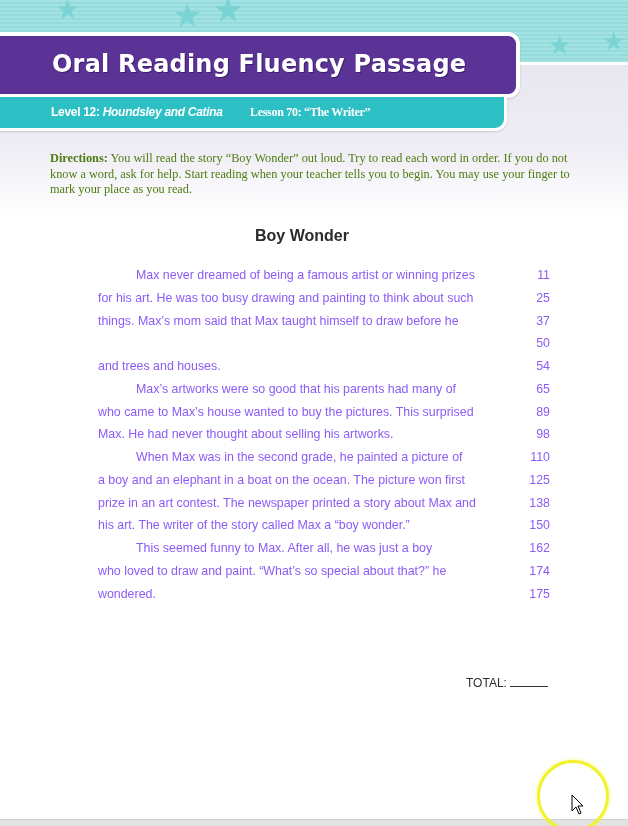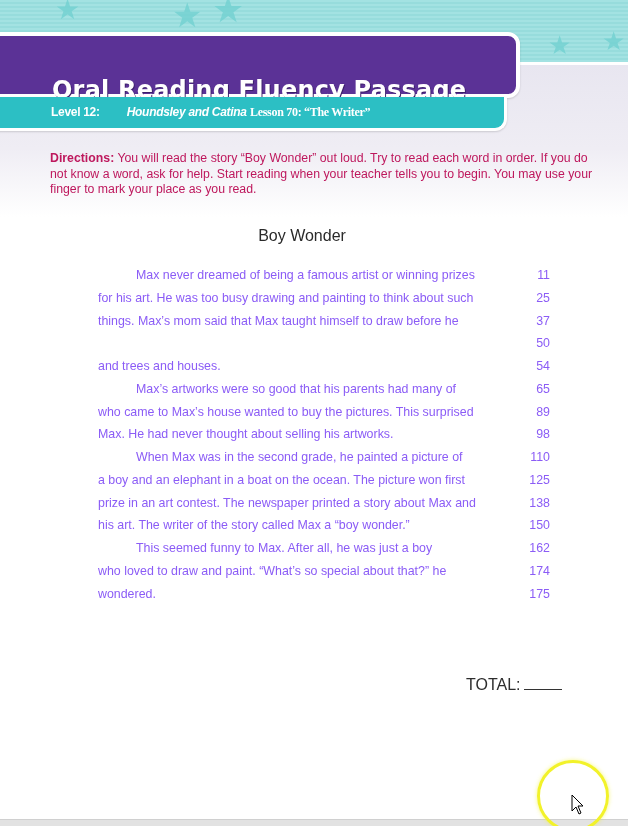--- a/index.html
+++ b/index.html
@@ -20,52 +20,51 @@
     .title-bar {
       position: absolute; left: -10px; top: 32px; width: 530px; height: 66px;
       background: #5b3296; border: 4px solid #ffffff; border-radius: 0 12px 12px 0;
       box-shadow: 0 1px 2px rgba(0,0,0,0.15);
     }
     .title-text {
       position: absolute; left: 58px; top: 14px;
       font-family: "DejaVu Sans", sans-serif; font-weight: bold; font-size: 24px;
       color: #ffffff; letter-spacing: 0.2px;
       text-shadow: 1px 1px 0 #3c1f6a;
-      margin-top: 26px;
     }
     .sub-bar {
       position: absolute; left: -10px; top: 97px; width: 517px; height: 34px;
       background: #2cbfc4; border: 3px solid #ffffff; border-top: none;
       border-radius: 0 0 12px 0;
       box-shadow: 0 1px 2px rgba(0,0,0,0.15);
     }
     .sub-text {
       position: absolute; top: 8px; font-size: 12px; font-weight: bold; color: #ffffff;
       font-family: "Liberation Sans", sans-serif; letter-spacing: -0.3px;
     }
-    .sub-text em { font-style: italic; margin-left: 24px; }
+    .sub-text em { font-style: italic; }
 
     .directions {
       position: absolute; left: 50px; top: 151px; width: 545px;
-      font-size: 12.3px; line-height: 15.6px; color: #be185d;
+      font-size: 12.3px; line-height: 15.6px; color: #4d7c0f; font-family: Liberation Serif, serif;
     }
     .directions b { font-weight: bold; }
 
     .story-title {
       position: absolute; left: 0; top: 227px; width: 604px; text-align: center;
-      font-size: 16px; font-weight: normal; color: #2a2a2a;
+      font-size: 16px; font-weight: bold; color: #2a2a2a;
     }
 
     .passage { position: absolute; left: 98px; top: 264px; width: 452px; }
     .line { position: relative; height: 22.75px; font-size: 12.4px; line-height: 22.75px; color: #8b5cf6; white-space: nowrap; }
     .line.indent .txt { padding-left: 38px; }
     .line .cnt { position: absolute; right: 0; top: 0; text-align: center; }
 
     .total {
-      position: absolute; left: 466px; top: 676px; font-size: 16px; color: #2d2d2d;
+      position: absolute; left: 466px; top: 676px; font-size: 12px; color: #2d2d2d;
     }
     .total .blank { display: inline-block; width: 38px; border-bottom: 1px solid #333; height: 11px; vertical-align: baseline; margin-left: 3px; }
 
     .bottom-bar { position: absolute; left: 0; top: 819px; width: 628px; height: 7px; background: #e2e2e2; border-top: 1px solid #d0d0d0; }
 
     .cursor-ring {
       position: absolute; left: 537px; top: 760px; width: 72px; height: 72px;
       border: 3px solid #f2f22a; border-radius: 50%;
       box-shadow: 0 0 4px rgba(242,242,42,0.6);
     }

